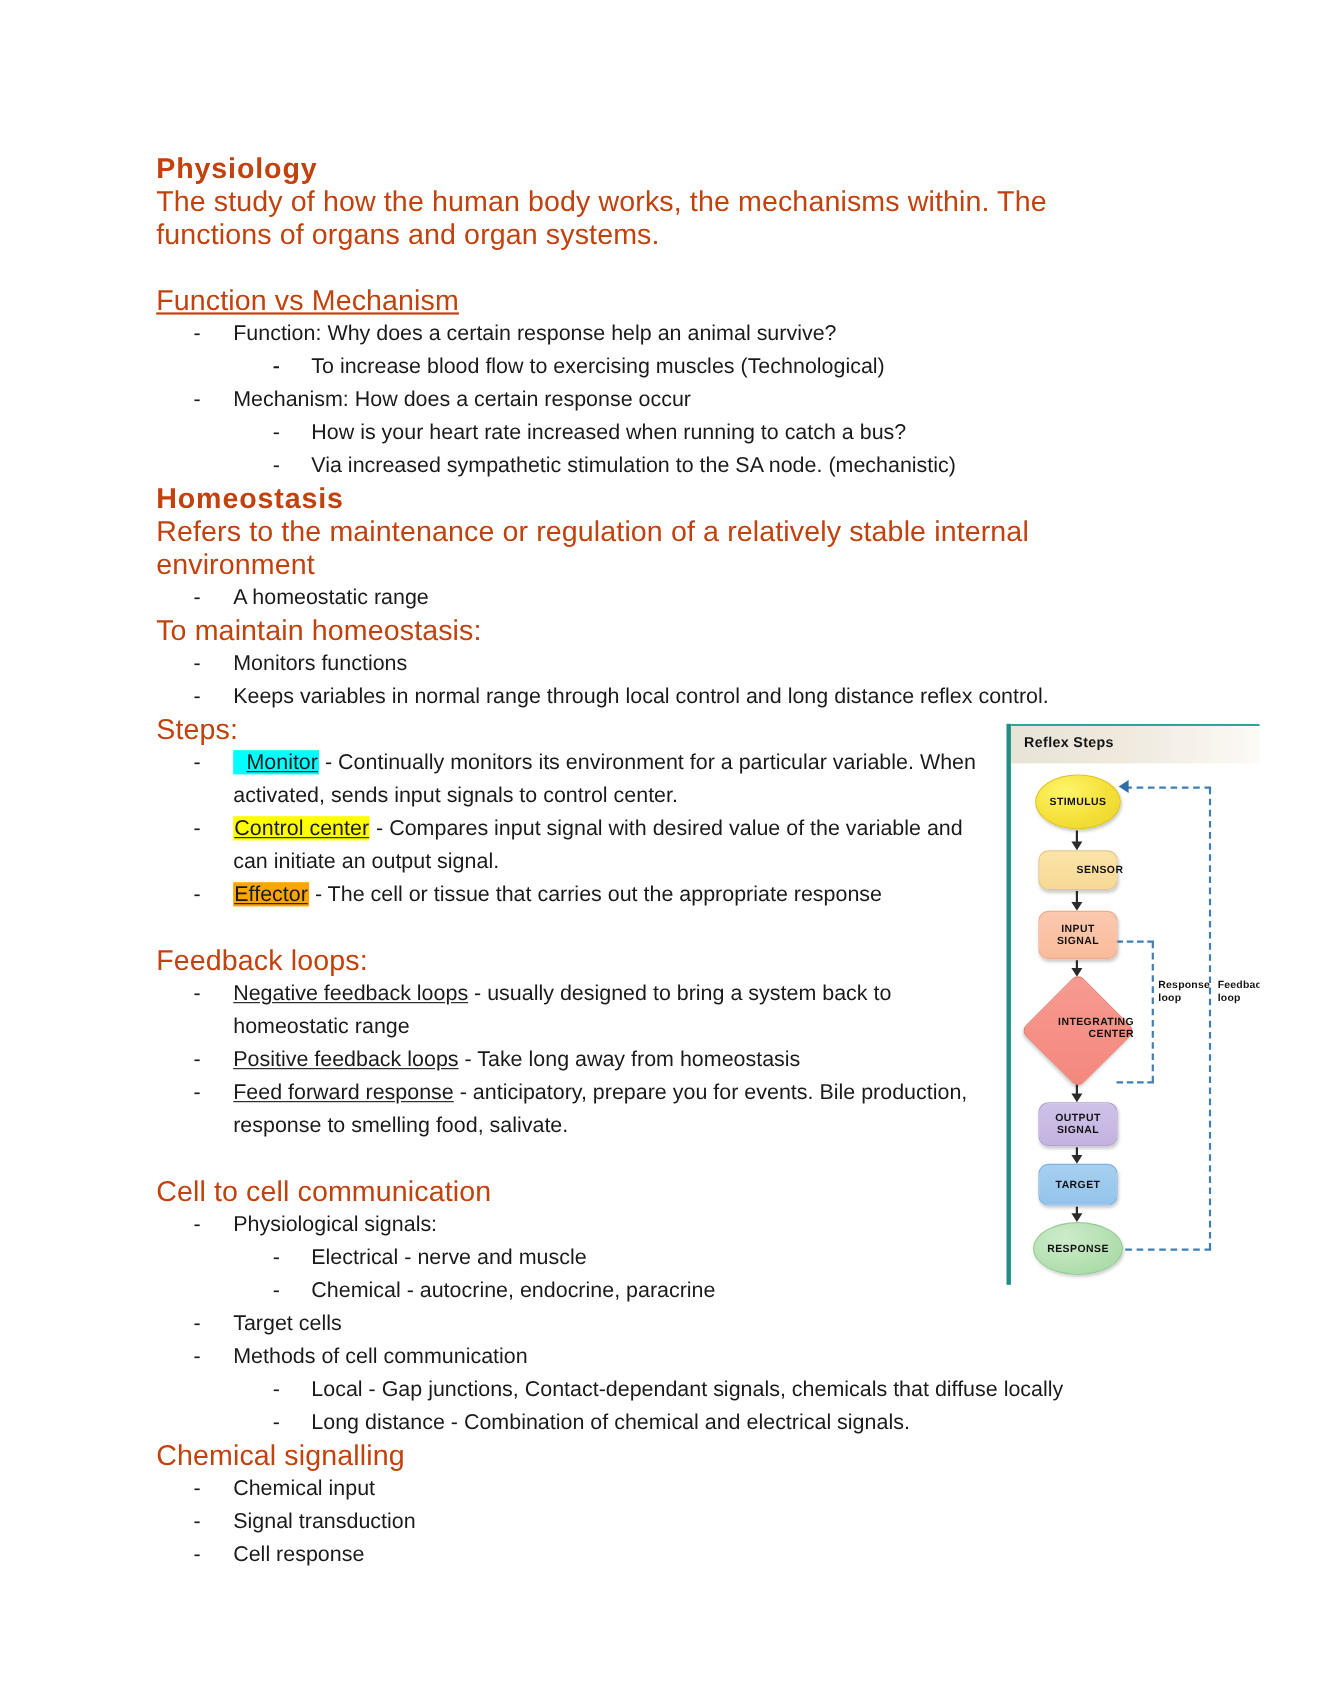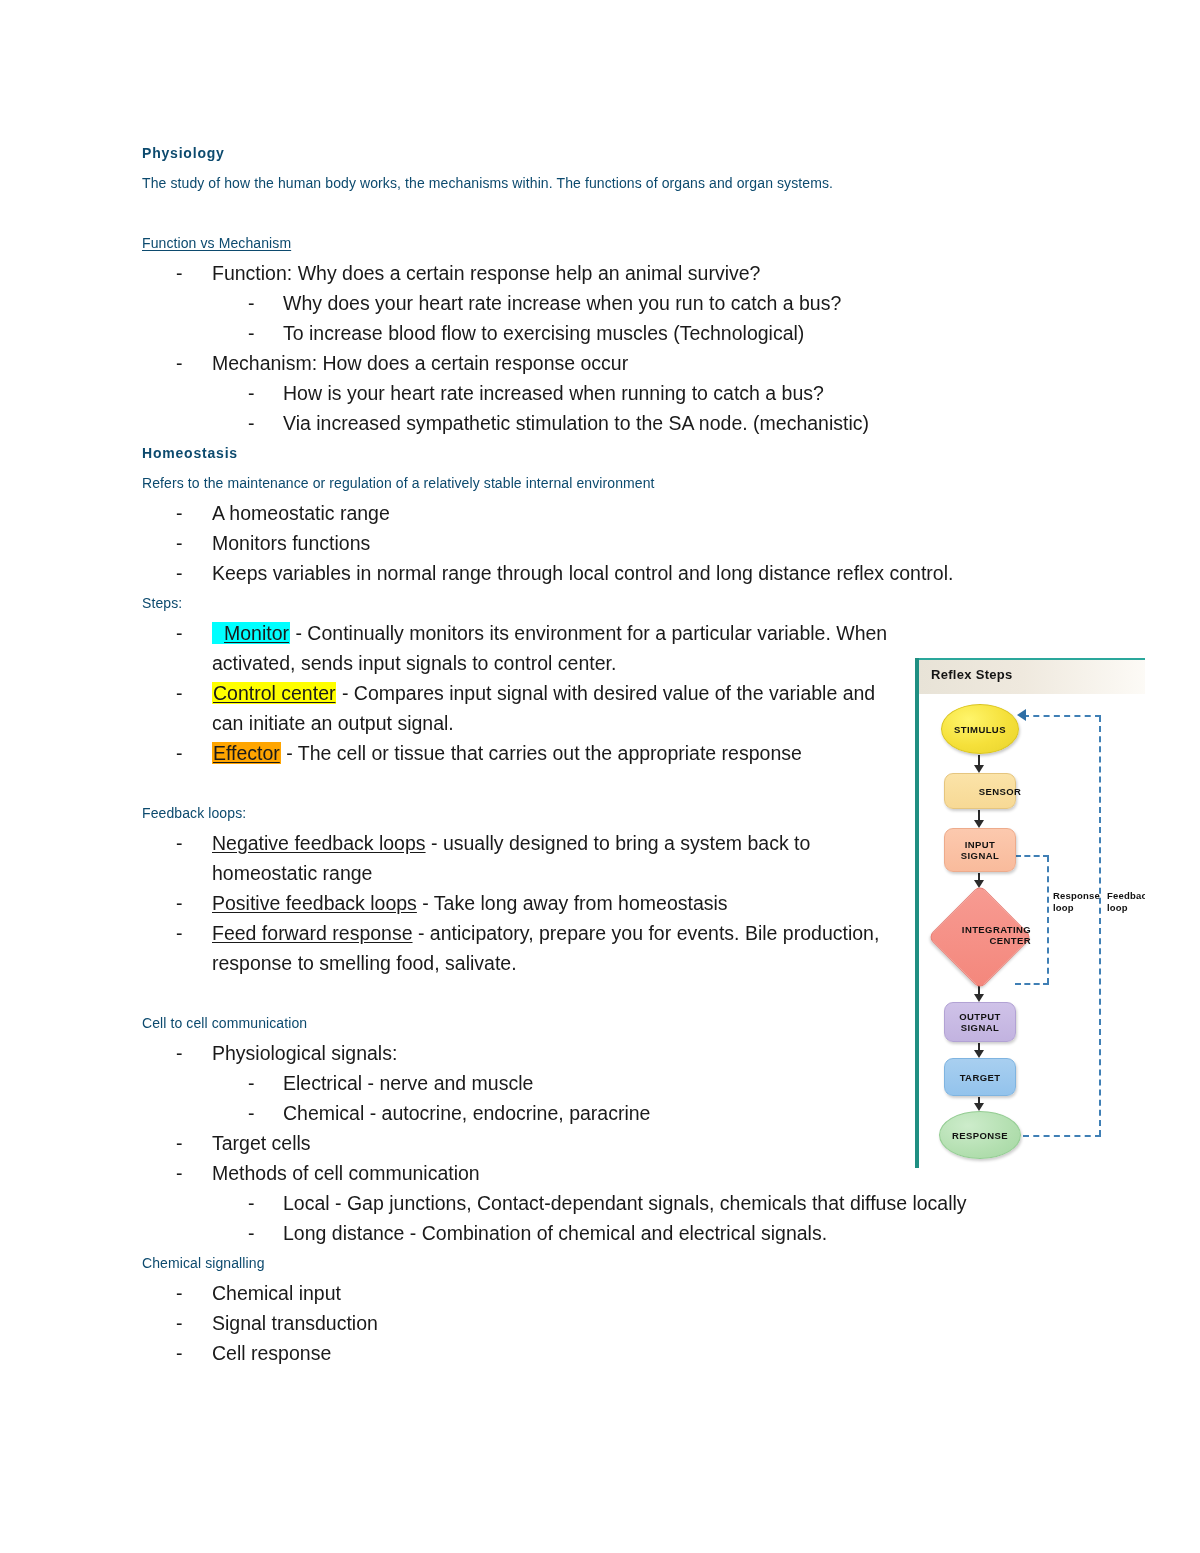--- a/index.html
+++ b/index.html
@@ -28,24 +28,24 @@
 
   .content {
     position: absolute;
     left: 142px;
     top: 138px;
     width: 1000px;
   }
 
   
   .para {
-    font-size: 14px;
+    font-size: 26px;
     line-height: 30px;
     letter-spacing: 0.1px;
-    color: #0c4a6e;
+    color: #c2410c;
     max-width: 900px;
   }
   .para.bold {
     font-weight: bold;
     letter-spacing: 0.8px;
   }
   .para.underline-head {
     text-decoration: underline;
     text-underline-offset: 2px;
   }
@@ -290,21 +290,20 @@
 
     <ul class="lvl lvl1">
       <li class="bullet">
         <span class="dash">-</span>
         <span class="btext">Function: Why does a certain response help an animal survive?</span>
       </li>
     </ul>
     <ul class="lvl lvl2">
       <li class="bullet">
         <span class="dash">-</span>
-        <span class="btext">Why does your heart rate increase when you run to catch a bus?</span>
       </li>
       <li class="bullet">
         <span class="dash">-</span>
         <span class="btext">To increase blood flow to exercising muscles (Technological)</span>
       </li>
     </ul>
     <ul class="lvl lvl1">
       <li class="bullet">
         <span class="dash">-</span>
         <span class="btext">Mechanism: How does a certain response occur</span>
@@ -322,20 +321,21 @@
     </ul>
 
     <div class="para bold">Homeostasis</div>
     <div class="para">Refers to the maintenance or regulation of a relatively stable internal environment</div>
     <ul class="lvl lvl1">
       <li class="bullet">
         <span class="dash">-</span>
         <span class="btext">A homeostatic range</span>
       </li>
     </ul>
+    <div class="para">To maintain homeostasis:</div>
     <ul class="lvl lvl1">
       <li class="bullet">
         <span class="dash">-</span>
         <span class="btext">Monitors functions</span>
       </li>
       <li class="bullet">
         <span class="dash">-</span>
         <span class="btext">Keeps variables in normal range through local control and long distance reflex control.</span>
       </li>
     </ul>

